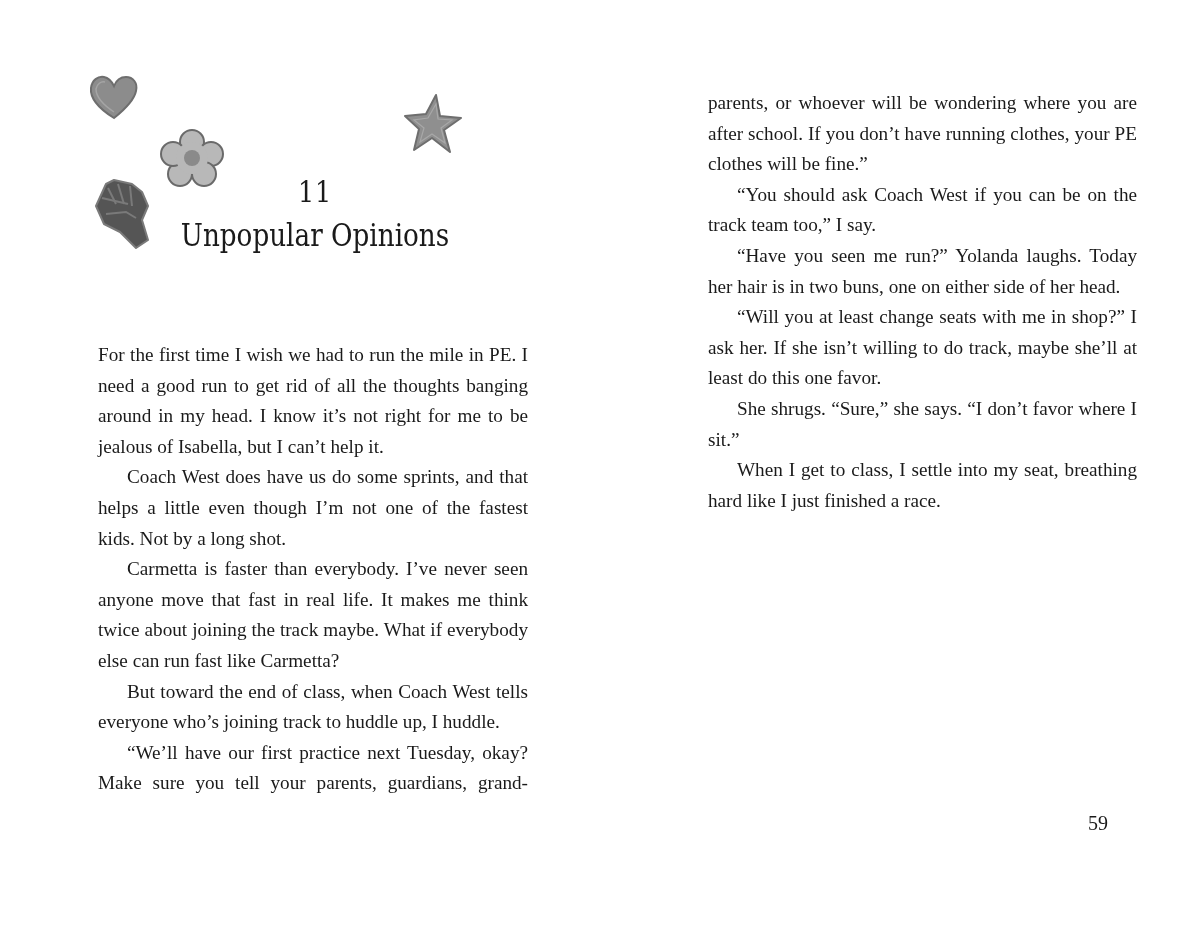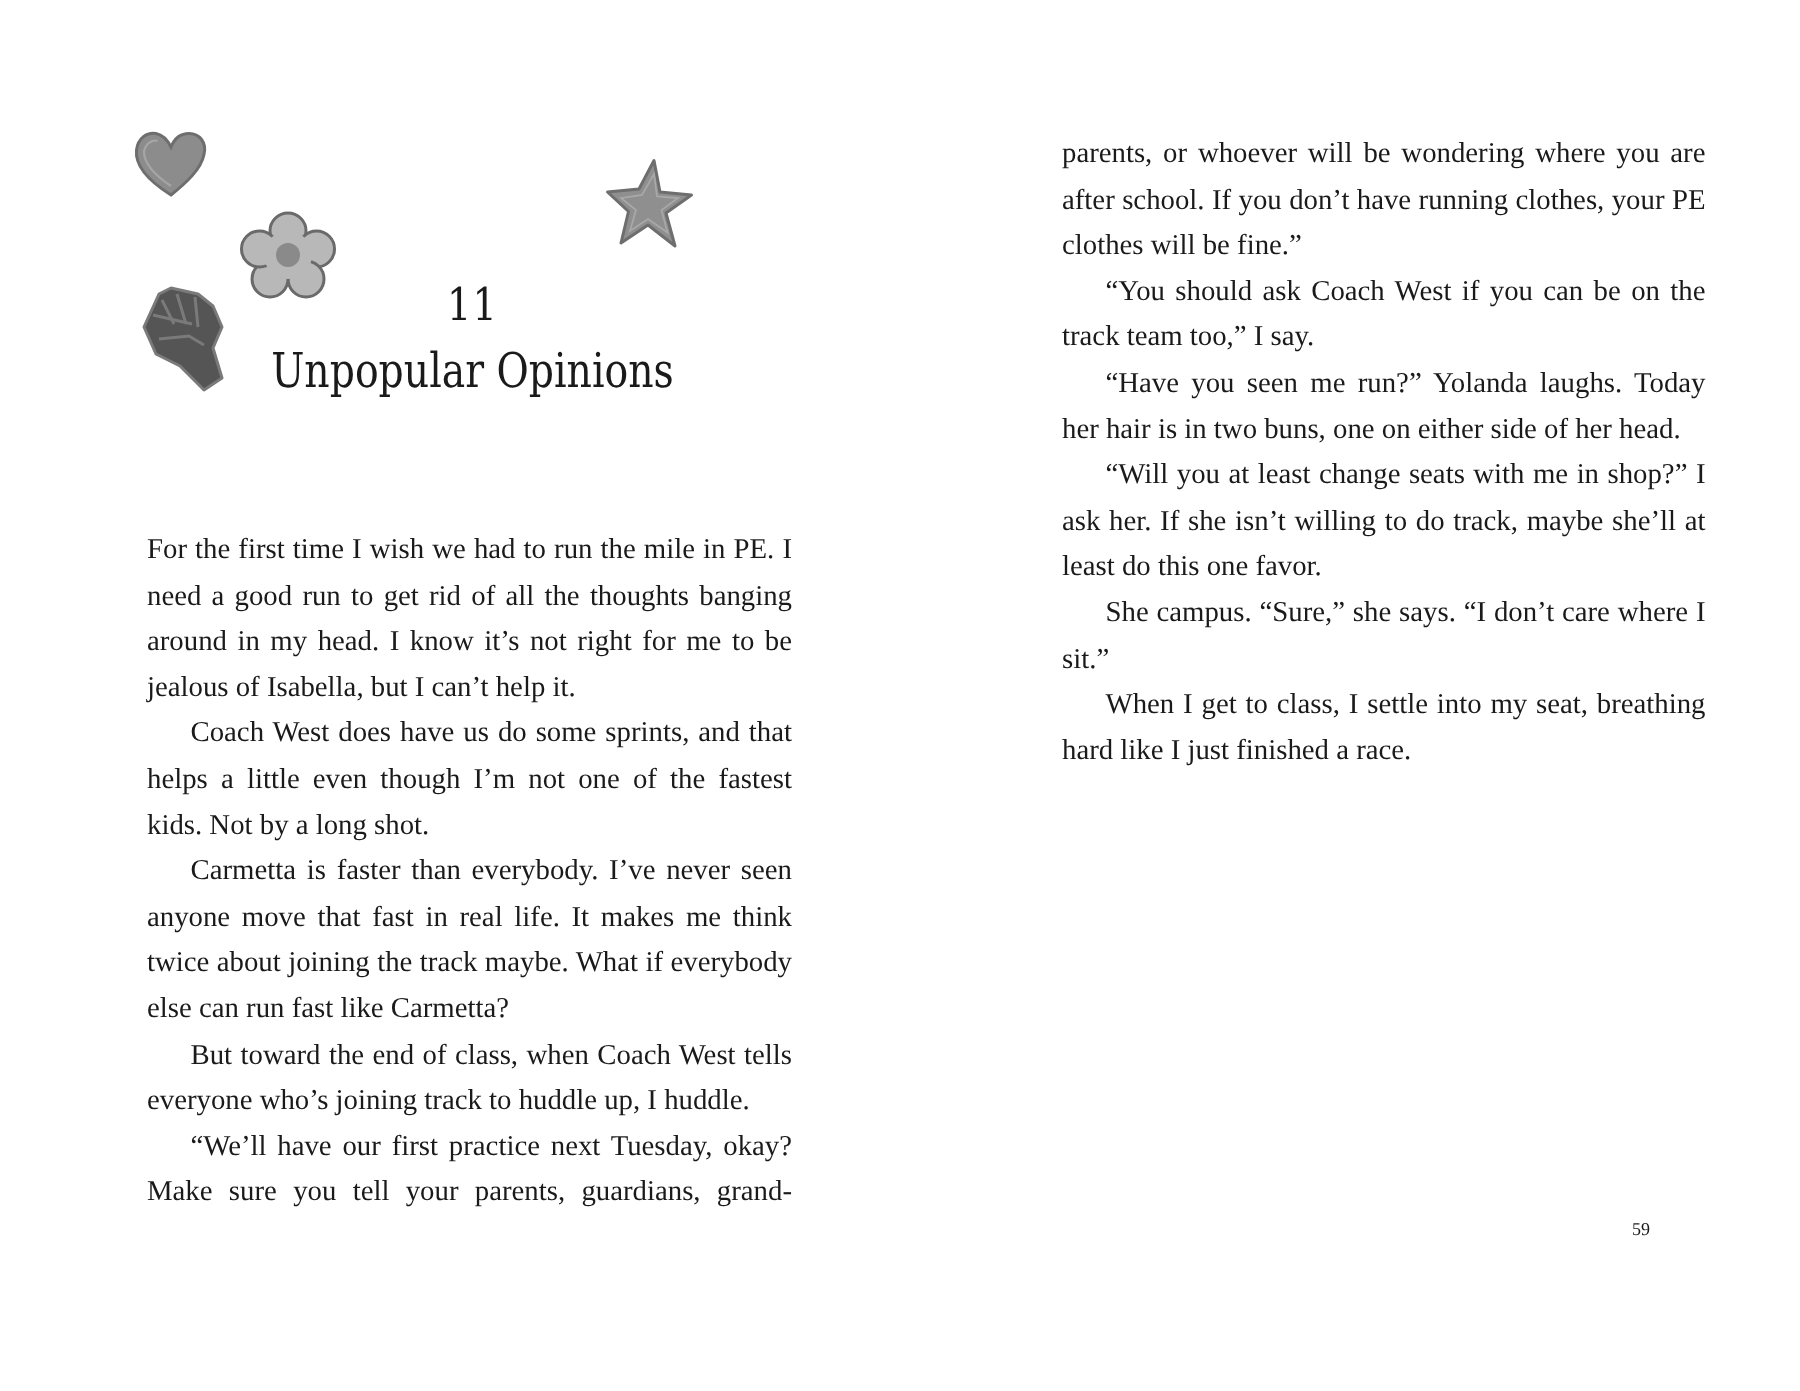--- a/index.html
+++ b/index.html
@@ -1,20 +1,20 @@
 <!DOCTYPE html>
 <html><head>
 <meta charset="utf-8">
 <style>
   html, body { margin: 0; padding: 0; }
   body {
     width: 1200px; height: 927px; background: #ffffff; position: relative; overflow: hidden;
     font-family: "Liberation Serif", "DejaVu Serif", serif; color: #1a1a1a;
   }
-  .page { position: absolute; top: 16px; height: 912px; }
+  .page { position: absolute; top: 4px; height: 912px; }
   .page-left { left: 0; width: 600px; }
   .page-right { left: 600px; width: 600px; }
 
   .deco { position: absolute; }
   .chapter-num {
     position: absolute; left: 180px; top: 170px; width: 270px; text-align: center;
     font-family: "DejaVu Serif", serif; font-size: 30px; font-weight: normal; letter-spacing: 1px;
     transform: scaleX(0.85);
   }
   .chapter-title {
@@ -25,22 +25,22 @@
 
   .text-block {
     position: absolute; font-size: 19.2px; line-height: 30.6px; text-align: justify;
     text-align-last: auto;
   }
   .left-text { left: 98px; top: 336px; width: 430px; }
   .right-text { left: 678px; top: 88px; width: 429px; margin-left: 30px; }
   .para { margin: 0; text-indent: 0; }
   .para.indent { text-indent: 29px; }
   .page-number {
-    position: absolute; left: 1080px; top: 812px; width: 28px; text-align: center;
-    font-size: 12px;
+    position: absolute; left: 1080px; top: 812px; width: 28px; text-align: right;
+    font-size: 20px;
   }
   em { font-style: italic; }
 </style>
 </head>
 <body>
 
 <div class="page page-left">
 
   <svg class="deco" style="left:88px;top:70px" width="52" height="48" viewBox="0 0 52 48">
     <path d="M26 44 C10 34 2 24 3 14 C4 6 10 2 16 3 C21 4 24 8 26 12 C28 7 32 3 38 3 C45 3 50 9 48 17 C46 27 36 36 26 44 Z" fill="#8c8c8c" stroke="#6e6e6e" stroke-width="2"></path>
@@ -87,17 +87,17 @@
   </div>
 </div>
 
 <div class="page page-right"></div>
 
 <div class="text-block right-text">
   <p class="para">parents, or whoever will be wondering where you are after school. If you don’t have running clothes, your PE clothes will be fine.”</p>
   <p class="para indent">“You should ask Coach West if you can be on the track team too,” I say.</p>
   <p class="para indent">“Have you seen me run?” Yolanda laughs. Today her hair is in two buns, one on either side of her head.</p>
   <p class="para indent">“Will you at least change seats with me in shop?” I ask her. If she isn’t willing to do track, maybe she’ll at least do this one favor.</p>
-  <p class="para indent">She campus. “Sure,” she says. “I don’t care where I sit.”</p>
+  <p class="para indent">She shrugs. “Sure,” she says. “I don’t favor where I sit.”</p>
   <p class="para indent">When I get to class, I settle into my seat, breathing hard like I just finished a race.</p>
 </div>
 
 <div class="page-number">59</div>
 
 </body></html>

